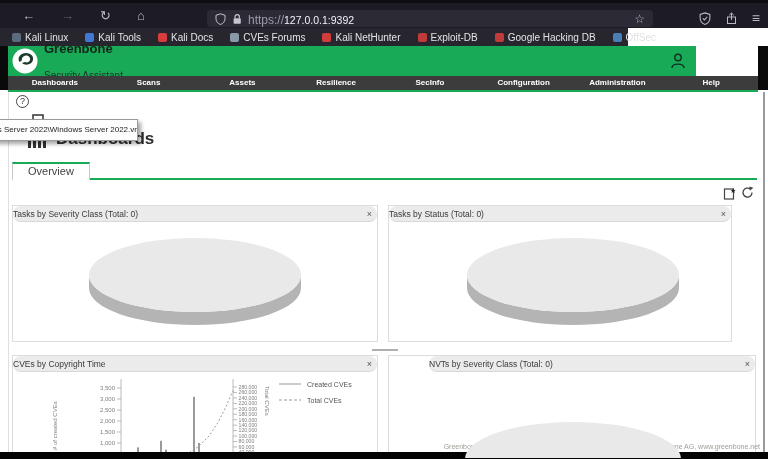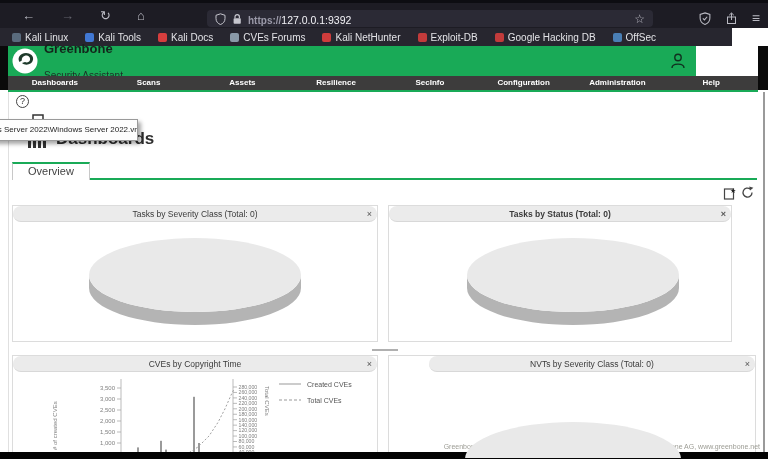--- a/index.html
+++ b/index.html
@@ -11,26 +11,26 @@
   *{box-sizing:border-box;margin:0;padding:0;}
   body{font-family:"Liberation Sans",sans-serif;background:#fff;}
   #screen{position:relative;width:768px;height:459px;overflow:hidden;background:#fff;}
 
   
   .top-strip{position:absolute;left:0;top:0;width:768px;height:3px;background:#0d0d12;}
   .toolbar{position:absolute;left:0;top:3px;width:768px;height:25px;background:var(--chrome);display:flex;align-items:center;padding-left:22px;gap:26px;}
   .tb-glyph{color:#b9b9c2;font-size:13px;line-height:13px;cursor:default;}
   .tb-glyph.dim{color:#62626c;}
   .urlbar{position:absolute;left:207px;top:7px;width:446px;height:17px;background:#2b2a35;border-radius:4px;display:flex;align-items:center;padding:0 8px;gap:6px;}
-  .url-scheme{color:#9a99a8;font-size:10px;font-weight:bold;}
+  .url-scheme{color:#9a99a8;font-size:12px;}
   .url-host{color:#f2f2f6;font-size:10.5px;}
   .url-star{margin-left:auto;color:#b9b9c2;font-size:12px;}
   .tb-right{position:absolute;right:8px;top:5px;display:flex;align-items:center;gap:14px;height:20px;}
 
-  .bookmarks{position:absolute;left:0;top:28px;width:732px;height:18px;background:var(--chrome2);display:flex;align-items:center;padding-left:12px;gap:17px;}
+  .bookmarks{position:absolute;left:0;top:28px;width:628px;height:18px;background:var(--chrome2);display:flex;align-items:center;padding-left:12px;gap:17px;}
   .bm{display:flex;align-items:center;gap:4px;color:#e2e2e6;font-size:10px;white-space:nowrap;}
   .fav{width:9px;height:9px;border-radius:2px;display:inline-block;}
 
   
   .black-left{position:absolute;left:0;top:46px;width:8px;height:44px;background:#0a0a0a;}
   .black-right{position:absolute;left:758px;top:46px;width:10px;height:44px;background:#0a0a0a;}
   .gsa-header{position:absolute;left:8px;top:46px;width:688px;height:30px;background:var(--green);display:flex;align-items:center;}
   .logo{margin-left:4px;}
   .brand{margin-left:6px;line-height:1;}
   .brand .b1{font-size:13px;font-weight:bold;color:#13251b;}
@@ -46,24 +46,24 @@
   .h1-row{position:absolute;left:26px;top:114px;display:flex;align-items:flex-end;gap:8px;height:34px;}
   .h1-title{font-size:17px;font-weight:bold;color:#2e2e2e;line-height:1;padding-bottom:1px;}
   .vm-tooltip{position:absolute;left:-14px;top:119px;width:152px;height:22px;background:#fdfdfd;border:1px solid #9a9a9a;box-shadow:3px 3px 4px rgba(0,0,0,.35);z-index:6;font-size:8px;color:#222;line-height:20px;padding:0 5px;white-space:nowrap;overflow:hidden;text-align:right;}
   .tab{position:absolute;left:12px;top:162px;height:18px;padding:0 15px;background:#fff;border:1px solid #c8c8c8;border-top:2px solid var(--green);border-bottom:none;font-size:11px;color:#444;line-height:15px;z-index:2;}
   .tab-line{position:absolute;left:12px;top:178px;width:745px;height:2px;background:var(--green);}
   .ico-abs{position:absolute;}
 
   
   .panel{position:absolute;border:1px solid #dcdcdc;background:#fff;}
   .p1{left:12px;top:205px;width:366px;height:137px;}
-  .p2{left:388px;top:205px;width:344px;height:137px;font-weight:bold;}
+  .p2{left:388px;top:205px;width:344px;height:137px;}
   .p3{left:12px;top:355px;width:366px;height:104px;}
   .p4{left:388px;top:355px;width:368px;height:104px;overflow:hidden;padding-left:40px;}
-  .panel-head{position:relative;height:16px;background:#ebebeb;border-bottom:1px solid #d8d8d8;text-align:center;font-size:8.5px;color:#3a3a3a;line-height:16px;border-radius:8px;}
+  .panel-head{position:relative;height:16px;background:#ebebeb;border-bottom:1px solid #d8d8d8;font-size:8.5px;color:#3a3a3a;line-height:16px;border-radius:8px;}
   .panel-close{position:absolute;right:5px;top:0;font-size:9px;color:#555;line-height:16px;cursor:pointer;}
   .pie-svg{position:absolute;left:0;top:16px;}
   .pie-top-z{z-index:3;}
   .chart-svg{position:absolute;left:0;top:14px;}
   .handle{position:absolute;left:372px;top:349px;width:26px;height:2px;background:#b0b0b0;cursor:row-resize;}
   .footer{position:absolute;right:8px;top:443px;font-size:7px;color:#9c9c94;z-index:2;white-space:nowrap;}
   .scrollbar{position:absolute;left:763px;top:92px;width:2px;height:360px;background:#9a9a9a;}
   .bottom-bar{position:absolute;left:0;top:452px;width:768px;height:7px;background:#030303;}
 </style>
 </head>

